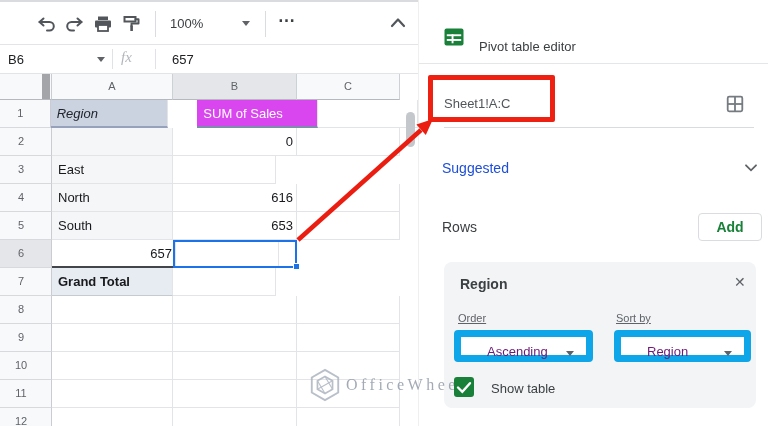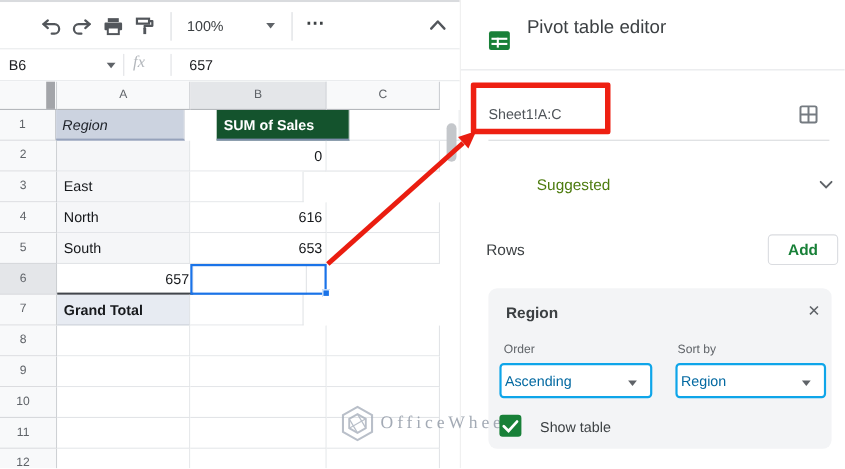--- a/index.html
+++ b/index.html
@@ -47,56 +47,56 @@
   .row{display:flex;height:28px;}
   .gut{box-sizing:border-box;width:52px;height:28px;background:#f8f9fa;font-size:11px;
        color:#5f6368;text-align:center;line-height:27px;padding-right:9px;
        border-right:1px solid #c9ccd0;border-bottom:1px solid #d7d9dc;}
   .row.r6 .gut{background:#e4e6e9;}
   .cell{box-sizing:border-box;height:28px;background:#fff;font-size:13px;color:#17191c;
         line-height:27px;white-space:nowrap;overflow:hidden;padding:0 4px 0 6px;
         border-right:1px solid #e2e4e7;border-bottom:1px solid #e2e4e7;}
   .ca{width:121px;} .cb{width:124px;text-align:right;padding-right:3px;} .cc{width:103px;}
   .r1 .ca{background:#ccd3e0;font-style:italic;color:#21252c;border-bottom:2px solid #96a2bb;}
-  .r1 .cb{background:#14532d;color:#fff;font-weight:bold;text-align:left;padding-left:6px;
+  .r1 .cb{background:#d946ef;color:#fff;font-weight:normal;text-align:left;padding-left:6px;
           border-bottom:2px solid #7d8dab;margin-left:29px;}
   .r2 .ca,.r3 .ca,.r4 .ca,.r5 .ca,.r6 .ca{background:#f5f6f8;}
   .r6 .ca,.r6 .cb{border-bottom:2px solid #42464c;}
   .r7 .ca,.r7 .cb{background:#e7ebf2;font-weight:bold;border-bottom:1px solid #c6cad1;}
 
   .sel-box{position:absolute;left:173px;top:240px;width:124px;height:28px;z-index:10;
            box-sizing:border-box;border:2px solid #1a73e8;pointer-events:none;}
   .sel-handle{position:absolute;left:293px;top:263px;width:7px;height:7px;z-index:11;
               background:#1a73e8;border:1px solid #fff;box-sizing:border-box;}
   .vscroll{position:absolute;left:406px;top:112px;width:9px;height:35px;border-radius:5px;
            background:#c4c7cb;z-index:5;}
 
   
   .panel{position:absolute;left:418px;top:0;width:350px;height:426px;background:#fff;
          border-left:1px solid #efefef;box-sizing:border-box;}
-  .p-title{position:absolute;left:60px;top:15px;font-size:17px;color:#3c4043;}
+  .p-title{position:absolute;left:60px;top:39px;font-size:13px;color:#3c4043;}
   .p-title-icon{position:absolute;left:25px;top:28px;width:20px;height:18px;}
   .p-div{position:absolute;left:0;top:63px;width:350px;height:1px;background:#e4e6e8;}
   .p-range{position:absolute;left:25px;top:96px;font-size:13px;color:#50555a;}
   .p-grid-icon{position:absolute;left:306px;top:94px;width:20px;height:20px;}
   .p-underline{position:absolute;left:25px;top:127px;width:310px;height:1px;background:#d9dbde;}
-  .p-suggested{position:absolute;left:23px;top:160px;font-size:14px;color:#4d7c0f;margin-left:46px;}
+  .p-suggested{position:absolute;left:23px;top:160px;font-size:14px;color:#1d4ed8;}
   .p-chevron{position:absolute;left:326px;top:164px;width:12px;height:8px;}
   .p-rows{position:absolute;left:23px;top:219px;font-size:14px;color:#3c4043;}
   .add-btn{position:absolute;left:279px;top:213px;width:64px;height:28px;box-sizing:border-box;
            background:#fff;border:1px solid #dadce0;border-radius:4px;color:#188038;
            font-size:14px;font-weight:bold;text-align:center;line-height:26px;cursor:pointer;}
   .card{position:absolute;left:25px;top:262px;width:312px;height:146px;background:#f3f4f6;
         border-radius:8px;}
   .card-title{position:absolute;left:16px;top:14px;font-size:14px;font-weight:bold;color:#3c4043;}
   .card-close{position:absolute;left:290px;top:12px;font-size:14px;color:#5f6368;cursor:pointer;}
-  .fld-label{position:absolute;top:50px;font-size:11px;color:#5f6368;}
+  .fld-label{position:absolute;top:50px;font-size:11px;color:#5f6368;text-decoration:underline;}
   .sel{position:absolute;top:68px;height:32px;box-sizing:border-box;background:#fff;
-       border:2px solid #0ea5e9;border-radius:4px;font-size:13px;color:#0369a1;
-       line-height:30px;padding-left:3px;cursor:pointer;}
+       border:7px solid #0ea5e9;border-radius:4px;font-size:13px;color:#701a75;
+       line-height:30px;padding-left:26px;cursor:pointer;}
   .sel .caret{position:absolute;right:12px;top:14px;width:0;height:0;
               border-left:4.5px solid transparent;border-right:4.5px solid transparent;
               border-top:5px solid #5f6368;}
   .checkbox{position:absolute;left:10px;top:115px;width:20px;height:20px;border-radius:3px;
             background:#188038;z-index:46;cursor:pointer;}
   .cb-label{position:absolute;left:47px;top:119px;font-size:13px;color:#3c4043;z-index:46;}
 
   
   .red-box{position:absolute;left:428px;top:75px;width:127px;height:47px;box-sizing:border-box;
            border:5px solid #ee2012;border-radius:2px;z-index:55;pointer-events:none;}

